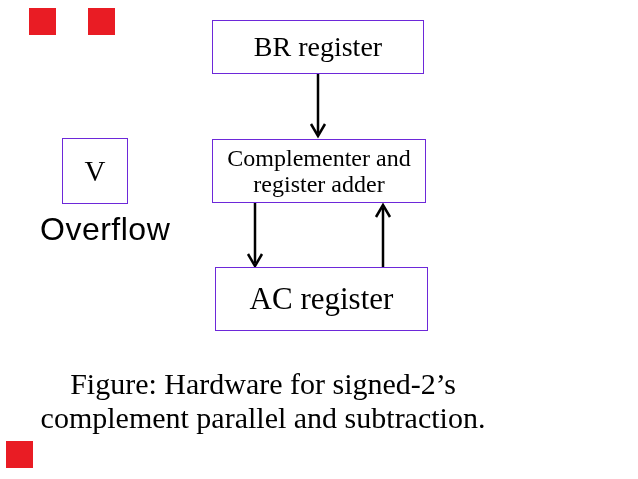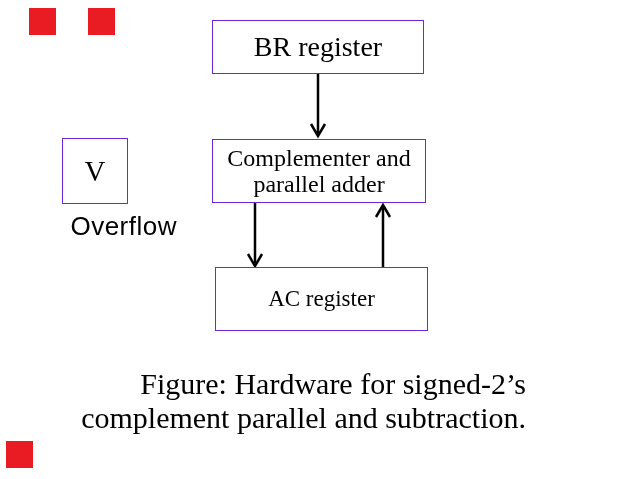--- a/index.html
+++ b/index.html
@@ -7,27 +7,27 @@
     position:relative;width:638px;height:479px;background:#ffffff;overflow:hidden;
     font-family:"Liberation Serif","DejaVu Serif",serif;color:#000;
   }
   .box{
     position:absolute;border:1px solid #6d28d9;background:#fff;box-sizing:border-box;
     display:flex;align-items:center;justify-content:center;text-align:center;
   }
   .br-box{left:212px;top:20px;width:212px;height:54px;font-size:28px;}
   .compl-box{left:212px;top:139px;width:214px;height:64px;font-size:24px;line-height:26px;flex-direction:column;text-align:right;}
   .v-box{left:62px;top:138px;width:66px;height:66px;font-size:29px;}
-  .ac-box{left:215px;top:267px;width:213px;height:64px;font-size:23px;}
+  .ac-box{left:215px;top:267px;width:213px;height:64px;font-size:31px;}
   .overflow-label{
-    position:absolute;left:40px;top:211px;width:137px;text-align:right;
-    font-family:"Liberation Sans","DejaVu Sans",sans-serif;font-size:26px;letter-spacing:0.5px;
+    position:absolute;left:40px;top:211px;width:137px;text-align:left;
+    font-family:"Liberation Sans","DejaVu Sans",sans-serif;font-size:32px;letter-spacing:0.5px;
   }
   .caption{
-    position:absolute;left:0;top:367px;width:526px;text-align:right;
+    position:absolute;left:0;top:367px;width:526px;text-align:center;
     font-size:30px;line-height:34px;
   }
   .caption span{display:block;}
   .arrow-layer{position:absolute;left:0;top:0;width:638px;height:479px;}
   .red-sq{position:absolute;width:27px;height:27px;background:#e91c24;}
   .red-sq.a{left:29px;top:8px;}
   .red-sq.b{left:88px;top:8px;}
   .red-sq.c{left:6px;top:441px;}
 </style>
 </head>
@@ -55,21 +55,21 @@
       </g>
     </g>
   </svg>
 
   <div class="box br-box">
     <span>BR register</span>
   </div>
 
   <div class="box compl-box">
     <span>Complementer and</span>
-    <span>parallel adder</span>
+    <span>register adder</span>
   </div>
 
   <div class="box v-box">
     <span>V</span>
   </div>
 
   <div class="overflow-label">Overflow</div>
 
   <div class="box ac-box">
     <span>AC register</span>

